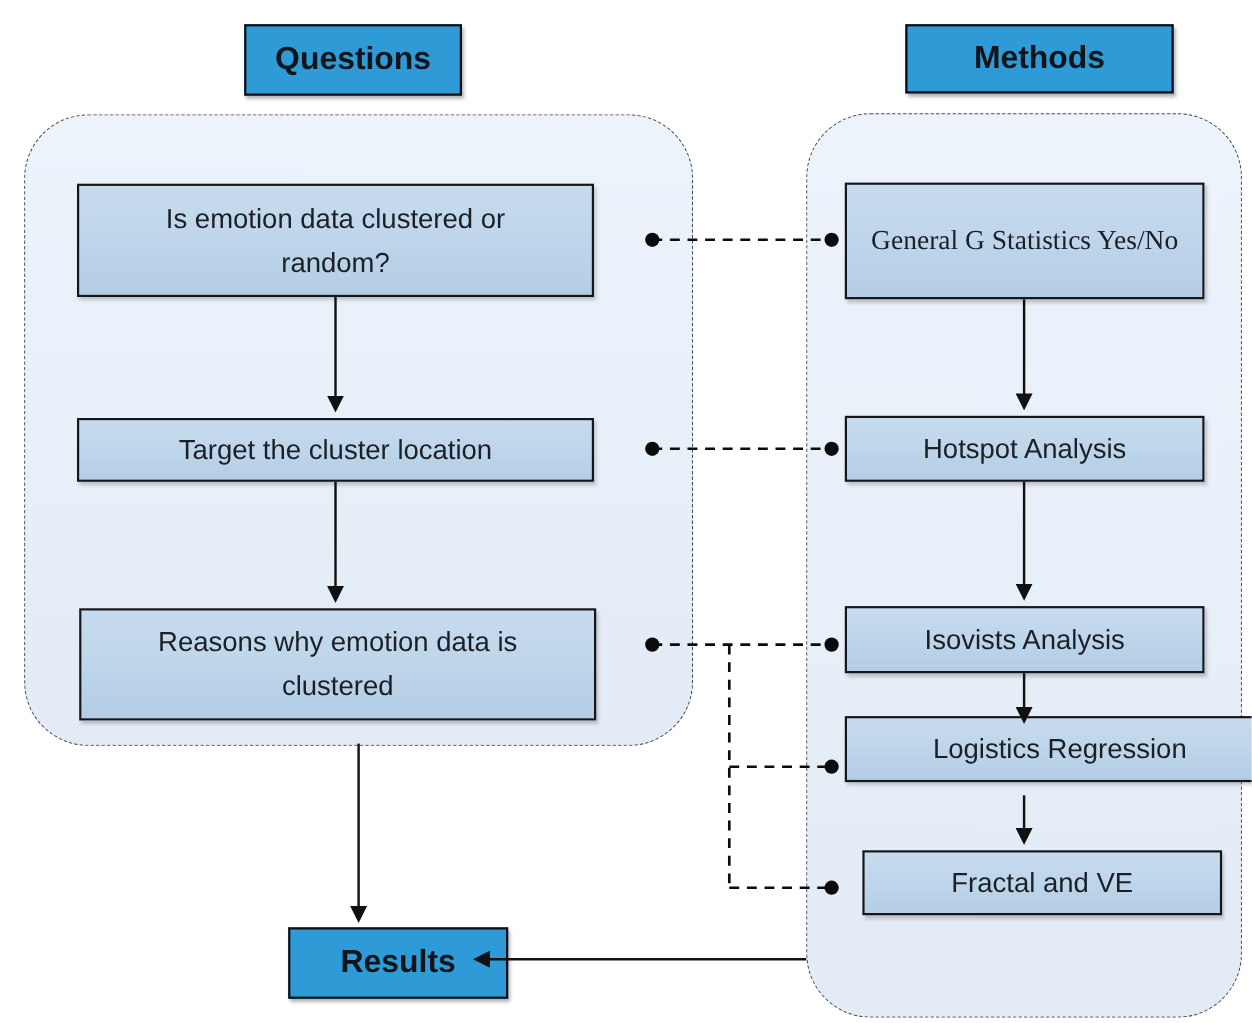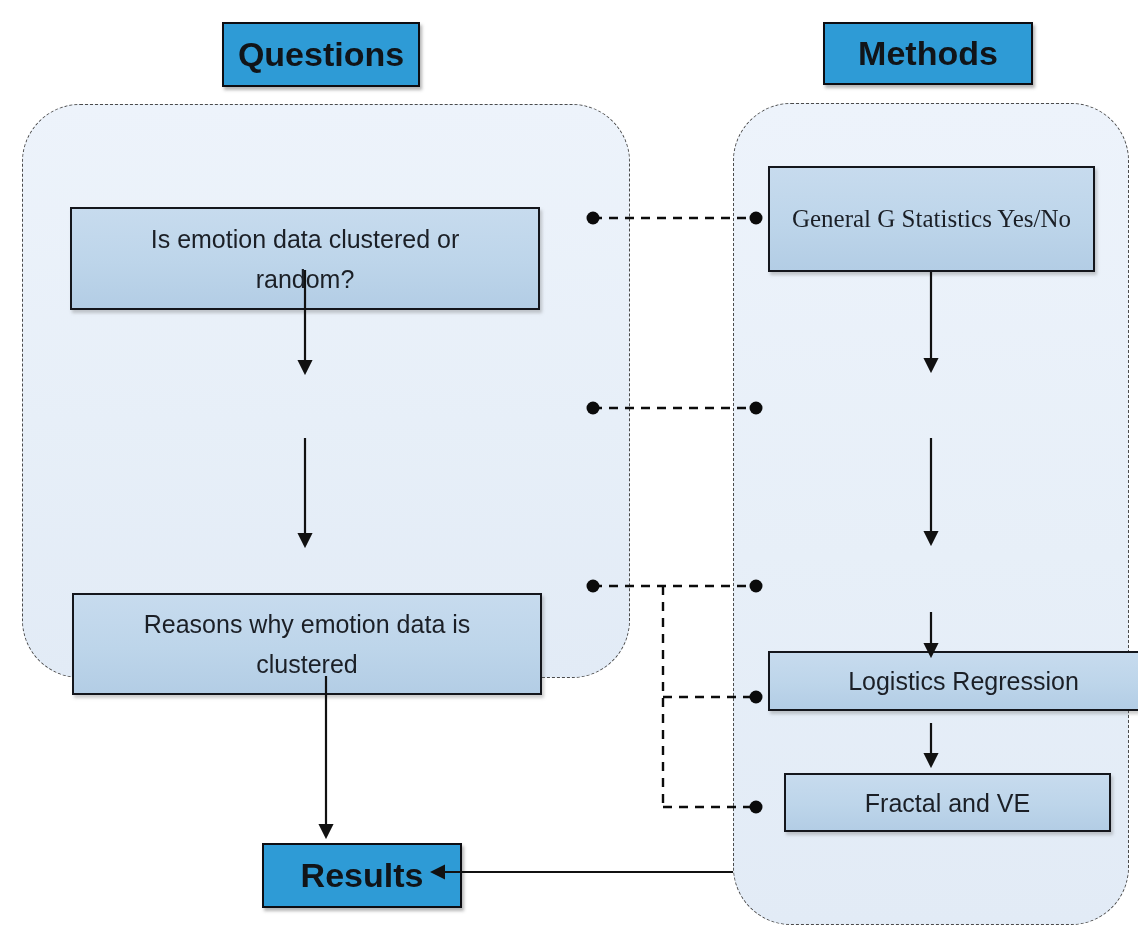--- a/index.html
+++ b/index.html
@@ -29,46 +29,46 @@
   
   .hdr {
     position: absolute;
     display: flex;
     align-items: center;
     justify-content: center;
     background: #2e9bd6;
     border: 2.5px solid #0d0d12;
     box-shadow: 2px 3px 3px rgba(90,90,90,0.45);
     font-weight: bold;
-    font-size: 34px;
+    font-size: 29px;
     color: #111418;
     z-index: 2;
     box-sizing: border-box;
   }
   #hdr-questions { left: 222px; top: 22px;  width: 198px; height: 65px; }
-  #hdr-methods   { left: 823px; top: 22px;  width: 210px; height: 63px; text-align: right; }
+  #hdr-methods   { left: 823px; top: 22px;  width: 244px; height: 63px; text-align: right; }
   #node-results  { left: 222px; top: 843px; width: 200px; height: 65px; margin-left: 40px; }
 
   
   .node {
     position: absolute;
     display: flex;
     align-items: center;
     justify-content: center;
     text-align: center;
     background: linear-gradient(180deg, #c7dbee 0%, #bdd5ea 55%, #b3cde5 100%);
     border: 2px solid #14161c;
     box-shadow: 2px 3px 3px rgba(110,110,110,0.35);
     font-size: 25px;
     line-height: 1.6;
     color: #1b1f26;
     z-index: 2;
     box-sizing: border-box;
   }
-  .node.q { padding: 16px 40px; margin-top: 40px; }
+  .node.q { padding: 16px 40px; }
   .node.m { padding: 0 20px; }
   #q0 { left: 70px;  top: 167px; width: 470px; height: 103px; }
   #q1 { left: 70px;  top: 380px; width: 470px; height: 58px;  }
   #q2 { left: 72px;  top: 553px; width: 470px; height: 102px; }
   #m0 { left: 768px; top: 166px; width: 327px; height: 106px; font-family: Liberation Serif, serif; }
   #m1 { left: 768px; top: 378px; width: 327px; height: 60px;  }
   #m2 { left: 768px; top: 551px; width: 327px; height: 61px;  }
   #m3 { left: 768px; top: 651px; width: 393px; height: 60px; padding-left: 18px;  }
   #m4 { left: 768px; top: 773px; width: 327px; height: 59px; margin-left: 16px;  }
 
@@ -86,23 +86,26 @@
 
 <div class="canvas">
 
   <div class="group" id="group-questions"></div>
   <div class="group" id="group-methods"></div>
 
   <div class="hdr" id="hdr-questions">Questions</div>
   <div class="hdr" id="hdr-methods">Methods</div>
 
   <div class="node q" id="q0">Is emotion data clustered or random?</div>
+  <div class="node q" id="q1">Target the cluster location</div>
   <div class="node q" id="q2">Reasons why emotion data is clustered</div>
 
   <div class="node m" id="m0">General G Statistics Yes/No</div>
+  <div class="node m" id="m1">Hotspot Analysis</div>
+  <div class="node m" id="m2">Isovists Analysis</div>
   <div class="node m" id="m3">Logistics Regression</div>
   <div class="node m" id="m4">Fractal and VE</div>
 
   <div class="hdr" id="node-results">Results</div>
 
   <svg class="connectors" viewBox="0 0 1138 930">
     <defs>
       <marker id="arrow" viewBox="0 0 10 10" refX="8" refY="5" markerWidth="7" markerHeight="7" orient="auto-start-reverse">
         <path d="M0,0 L10,5 L0,10 z" fill="#111111"></path>
       </marker>

